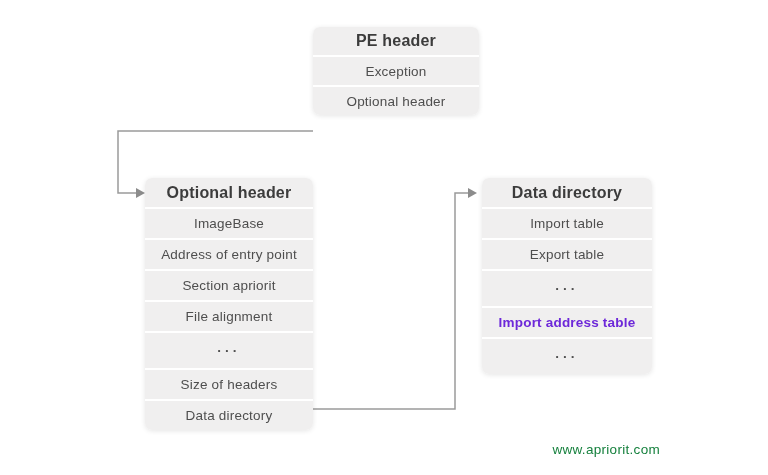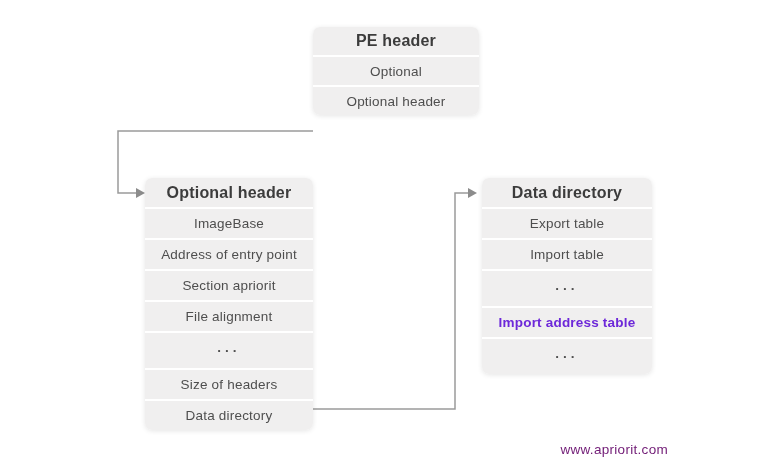--- a/index.html
+++ b/index.html
@@ -59,24 +59,24 @@
     color: #4e4e4e;
     padding-bottom: 6px;
   }
   .rows {
     display: flex;
     flex-direction: column;
     gap: 2px;
   }
   .watermark {
     position: absolute;
-    right: 100px;
+    right: 108px;
     top: 442px;
     font-size: 13.5px;
-    color: #701a75;
+    color: #15803d;
     letter-spacing: 0.3px;
   }
 </style>
 </head>
 <body>
 
 <div class="canvas">
 
   <svg class="arrow-layer" viewBox="0 0 768 475" xmlns="http://www.w3.org/2000/svg">
     <g>
@@ -85,43 +85,43 @@
     </g>
     <g>
       <polyline points="313,409 455,409 455,193 468,193" fill="none" stroke="#9a9a9a" stroke-width="1.5"></polyline>
       <polygon points="468,188 468,198 477,193" fill="#8c8c8c"></polygon>
     </g>
   </svg>
 
   <div class="box" style="left:313px; top:27px; width:166px; --rowh:28px;">
     <div class="row header">PE header</div>
     <div class="rows">
-        <div class="row">Optional</div>
+        <div class="row">Exception</div>
         <div class="row">Optional header</div>
       </div>
   </div>
 
   <div class="box" style="left:145px; top:178px; width:168px; --rowh:29px;">
     <div class="row header">Optional header</div>
     <div class="rows">
         <div class="row">ImageBase</div>
         <div class="row">Address of entry point</div>
         <div class="row">Section apriorit</div>
         <div class="row">File alignment</div>
         <div class="row dots">...</div>
         <div class="row">Size of headers</div>
         <div class="row">Data directory</div>
       </div>
   </div>
 
   <div class="box" style="left:482px; top:178px; width:170px; --rowh:29px;">
     <div class="row header">Data directory</div>
     <div class="rows">
+        <div class="row">Import table</div>
         <div class="row">Export table</div>
-        <div class="row">Import table</div>
         <div class="row dots">...</div>
         <div class="row bold">Import address table</div>
         <div class="row dots">...</div>
       </div>
   </div>
 
   <div class="watermark">www.apriorit.com</div>
 
 </div>
 

